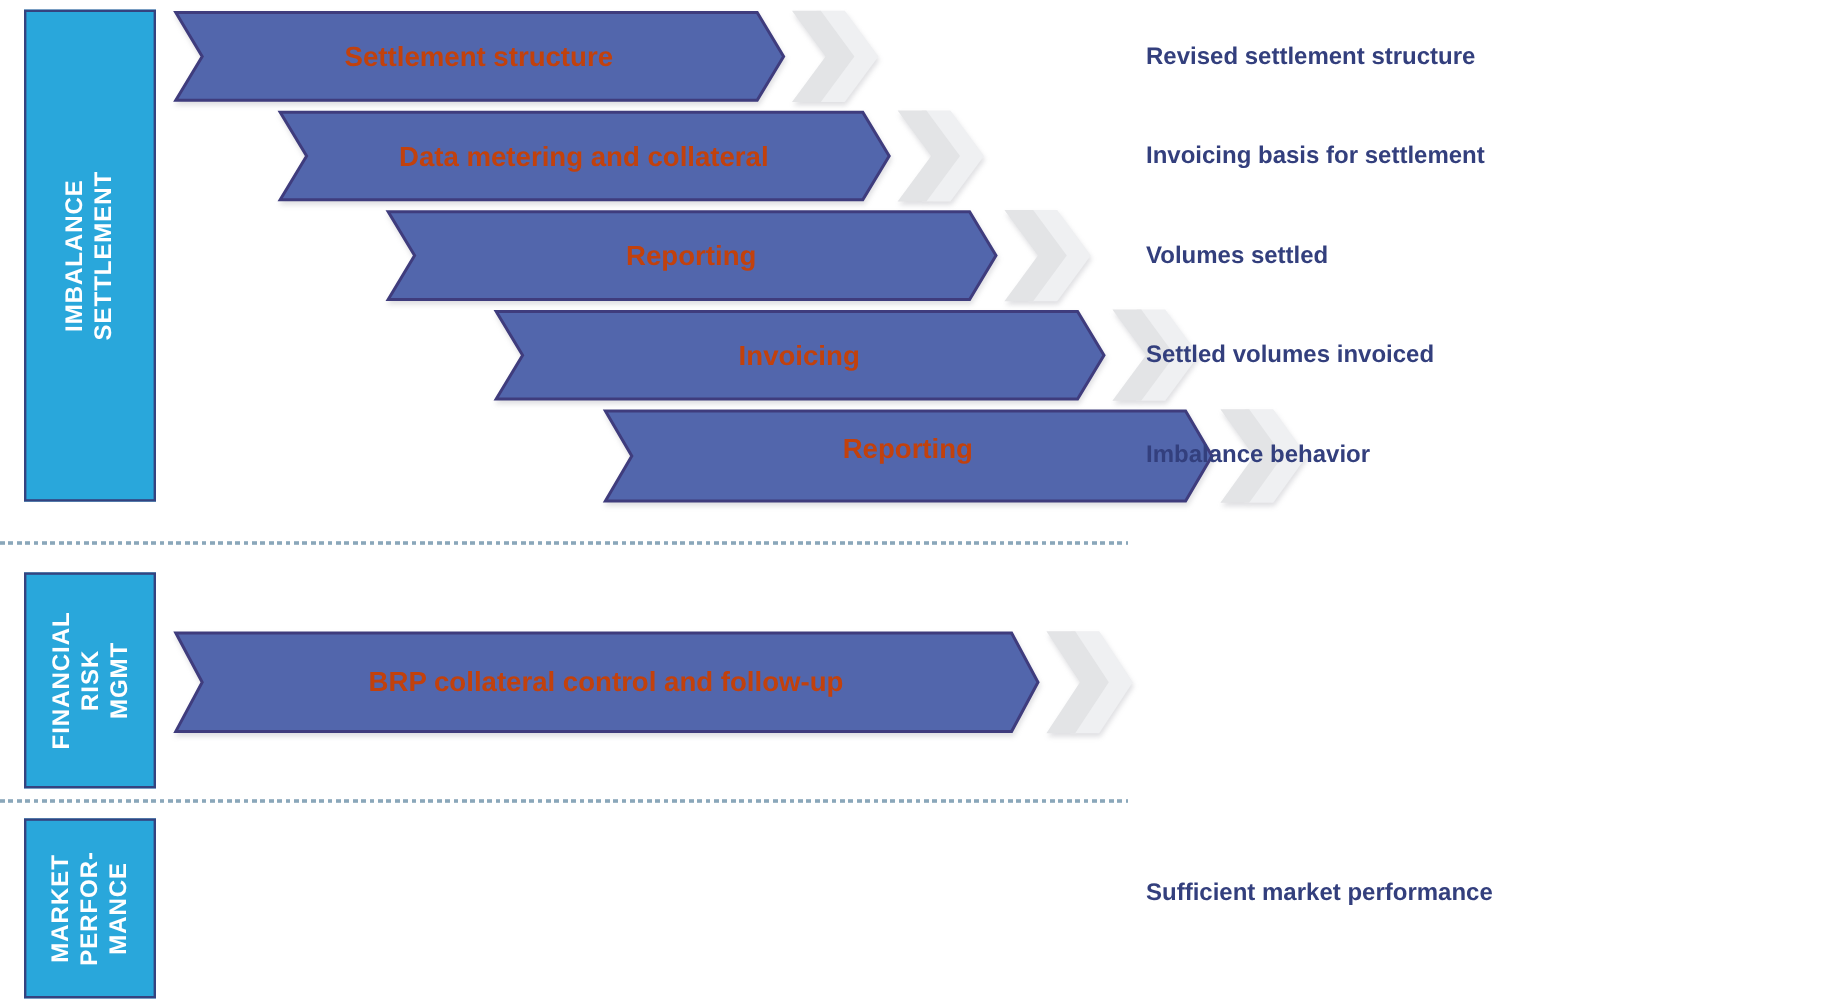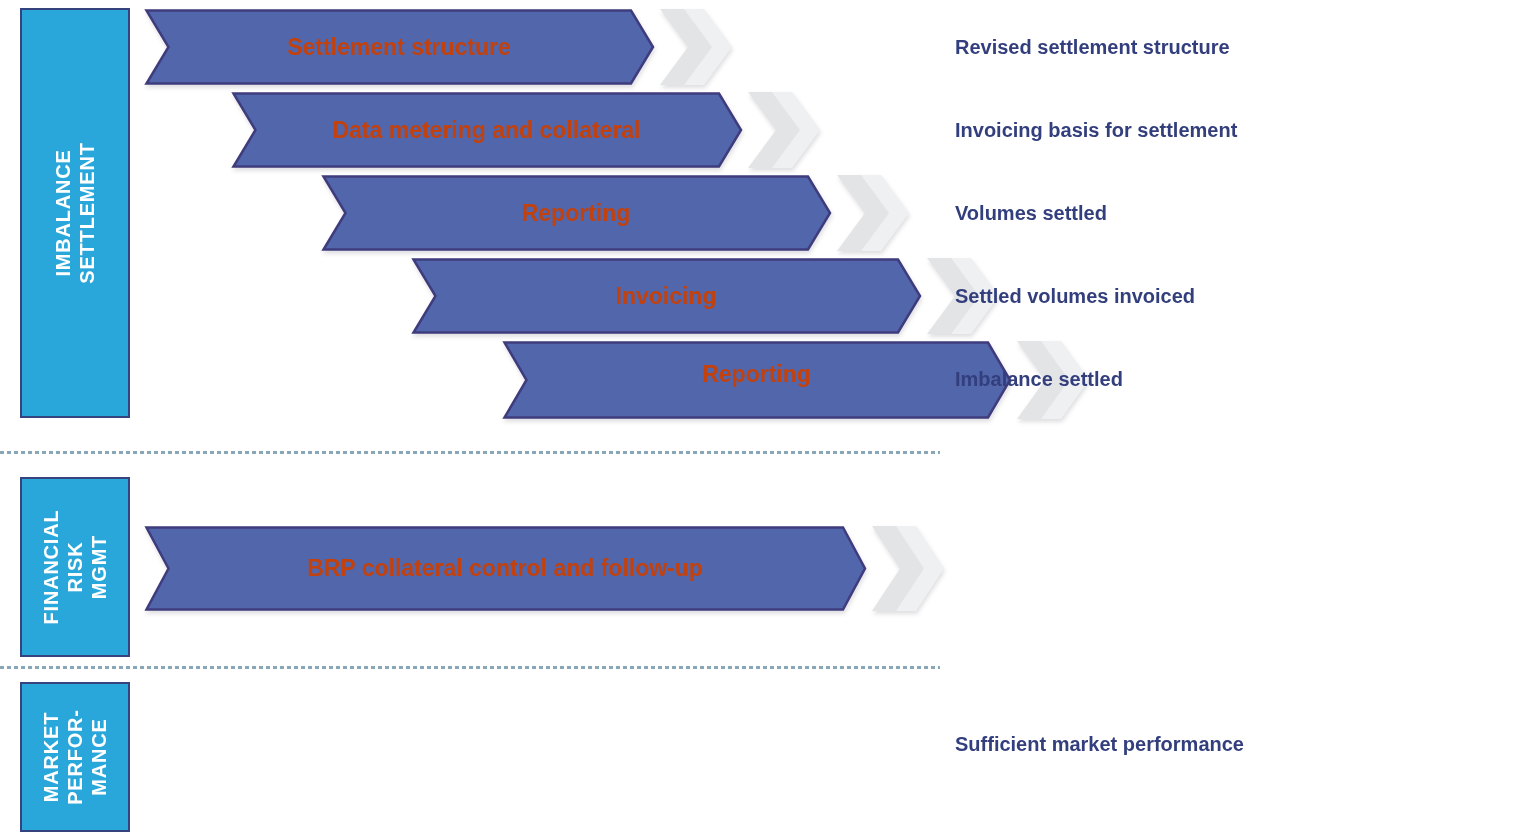--- a/index.html
+++ b/index.html
@@ -125,21 +125,21 @@
         <polygon points="514,0 538,0 566,39 538,78 514,78 542,39" fill="#e3e4e6"></polygon>
         <polygon points="1.5,1.5 485,1.5 507,39 485,76.5 1.5,76.5 23.5,39" fill="#5266ac" stroke="#3f3c7d" stroke-width="2.5" stroke-linejoin="miter"></polygon>
       </svg>
     <div class="arrow-label" style="width: 507px;">Reporting</div>
   </div>
 
   <div class="outcome" style="top:33px;">Revised settlement structure</div>
   <div class="outcome" style="top:116px;">Invoicing basis for settlement</div>
   <div class="outcome" style="top:199px;">Volumes settled</div>
   <div class="outcome" style="top:282px;">Settled volumes invoiced</div>
-  <div class="outcome" style="top:365px;">Imbalance settled</div>
+  <div class="outcome" style="top:365px;">Imbalance behavior</div>
 
   <div class="divider" style="top:451px;"></div>
 
   <div class="side-box" style="top:477px; height:180px;">
     <span class="vtext" style="width:170px;">FINANCIAL
 RISK MGMT</span>
   </div>
 
   <div class="arrow-row" style="left:145px; top:526px; width:800px; height:85px;">
     <svg width="800" height="85" viewBox="0 0 800 85">

